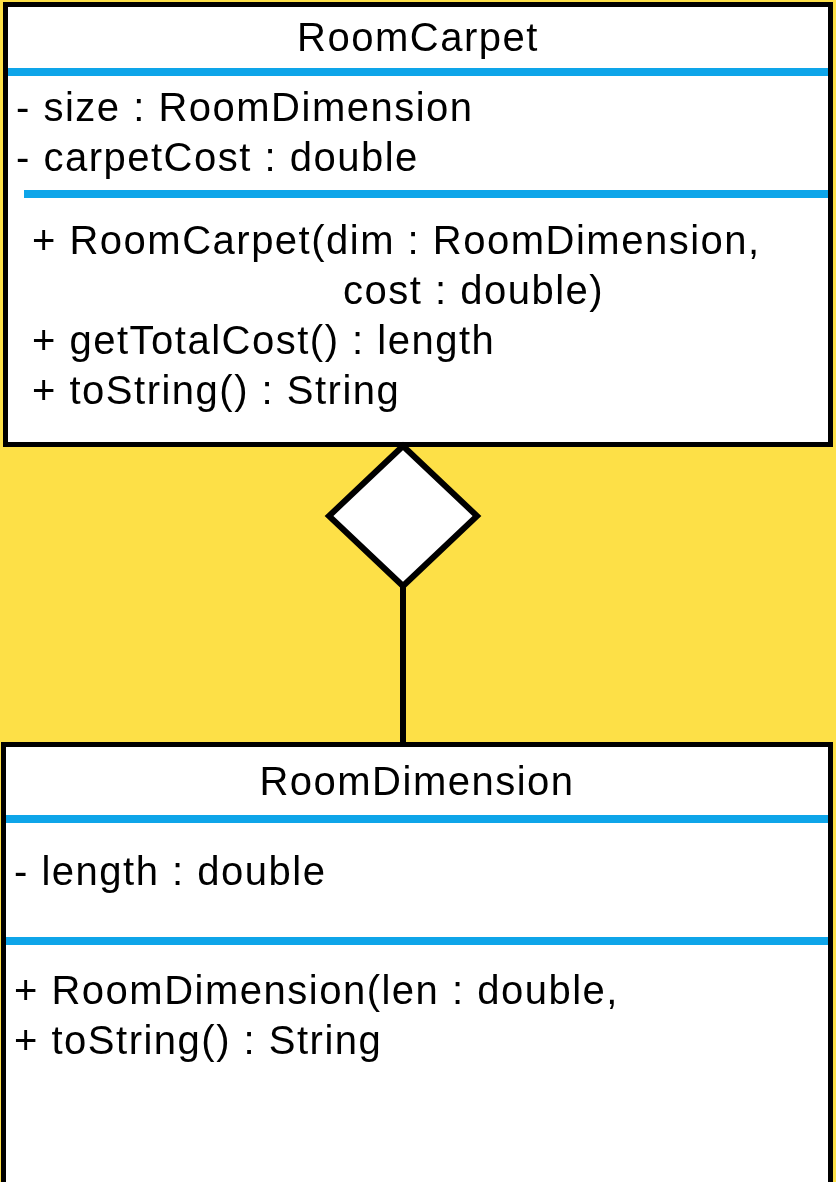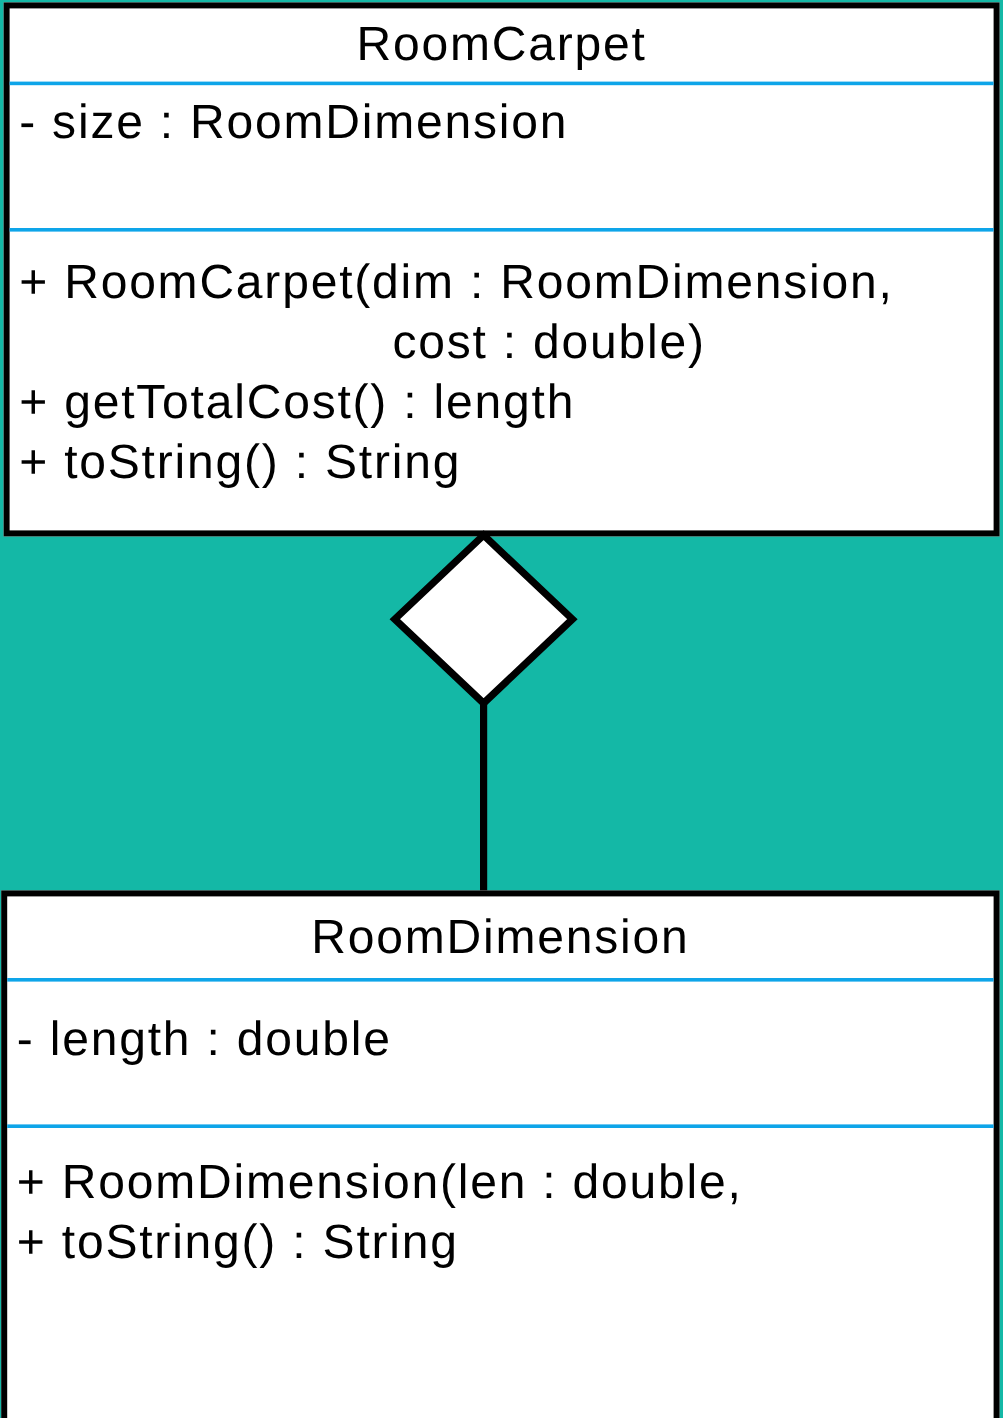--- a/index.html
+++ b/index.html
@@ -2,21 +2,21 @@
 <html><head>
 <meta charset="utf-8">
 <style>
   * { margin: 0; padding: 0; box-sizing: border-box; }
   html, body { background: #ffffff; }
 
   .canvas {
     position: relative;
     width: 836px;
     height: 1182px;
-    background: #14b8a6;
+    background: #fde047;
     overflow: hidden;
     font-family: "Liberation Sans", sans-serif;
     color: #000000;
   }
 
   .class-box {
     position: absolute;
     background: #ffffff;
     border: 5px solid #000000;
   }
@@ -28,28 +28,28 @@
     align-items: center;
     justify-content: center;
     font-size: 40px;
     letter-spacing: 1.5px;
     white-space: nowrap;
   }
   #box-roomcarpet .c-title    { height: 61px; }
   #box-roomdimension .c-title { height: 68px; border-radius: 32px; }
 
   .c-attrs, .c-methods {
-    border-top: 3px solid #0ea5e9;
+    border-top: 8px solid #0ea5e9;
     font-size: 40px;
     letter-spacing: 1.5px;
     line-height: 50px;
     white-space: nowrap;
   }
   #box-roomcarpet .c-attrs    { height: 122px; padding: 6px 0 0 8px; }
-  #box-roomcarpet .c-methods  { height: 252px; padding: 17px 0 0 8px; }
+  #box-roomcarpet .c-methods  { height: 252px; padding: 17px 0 0 8px; margin-left: 16px; }
   #box-roomdimension .c-attrs   { height: 122px; padding: 23px 0 0 8px; }
   #box-roomdimension .c-methods { height: 255px; padding: 20px 0 0 8px; }
 
   .m-line, .a-line { display: block; }
   .m-indent-a { padding-left: 311px; }  
   .m-indent-b { padding-left: 381px; }  
 
   .connector {
     position: absolute;
     left: 0;
@@ -61,20 +61,21 @@
 </style>
 </head>
 <body>
 
 <div class="canvas">
 
   <div class="class-box" id="box-roomcarpet">
     <div class="c-title">RoomCarpet</div>
     <div class="c-attrs">
       <span class="a-line">- size : RoomDimension</span>
+      <span class="a-line">- carpetCost : double</span>
     </div>
     <div class="c-methods">
       <span class="m-line">+ RoomCarpet(dim : RoomDimension,</span>
       <span class="m-line m-indent-a">cost : double)</span>
       <span class="m-line">+ getTotalCost() : length</span>
       <span class="m-line">+ toString() : String</span>
     </div>
   </div>
 
   <svg class="connector" viewBox="0 0 836 304" aria-hidden="true">

